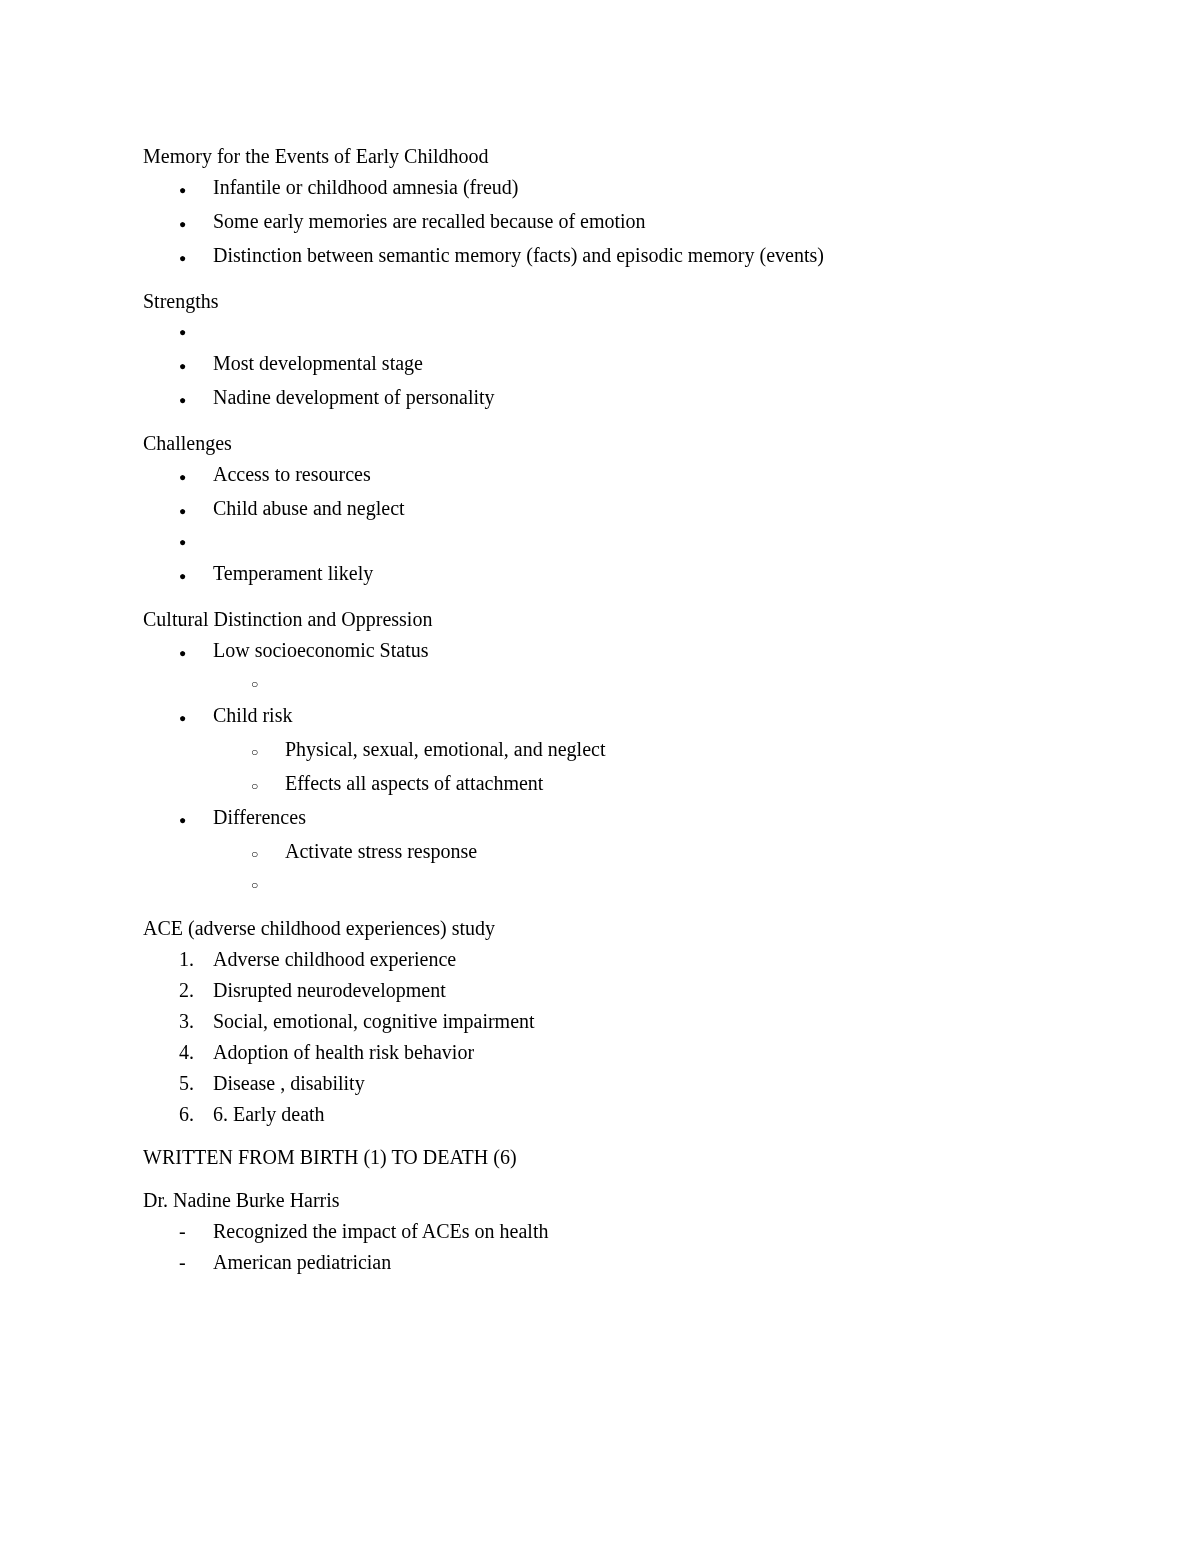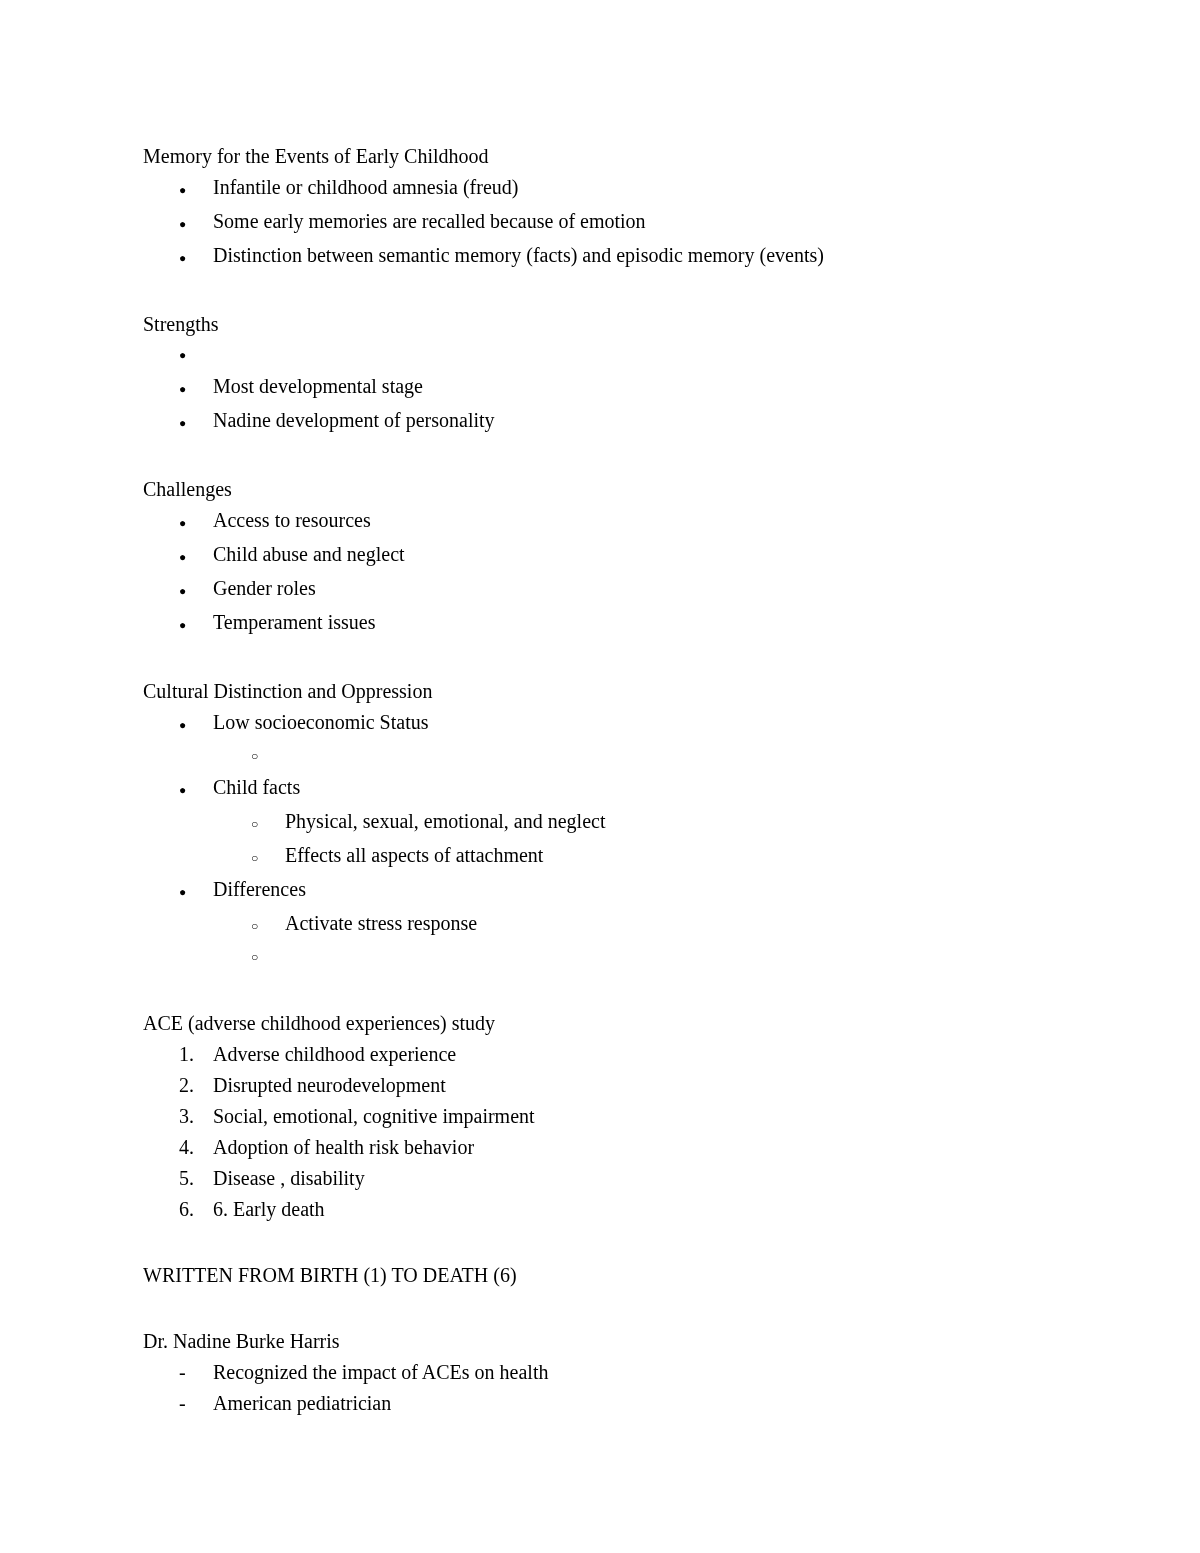--- a/index.html
+++ b/index.html
@@ -20,21 +20,21 @@
   .page {
     box-sizing: border-box;
     width: 1150px;
     height: 1553px;
     padding: 141px 105px 0 143px;
   }
   .section {
     margin: 0;
   }
   .section + .section {
-    margin-top: 35px;
+    margin-top: 12px;
   }
   .heading {
     white-space: pre-wrap;
   }
   ul.items {
     list-style: none;
     margin: 0;
     padding: 0;
   }
   li.item {
@@ -98,41 +98,40 @@
         <li class="item level-1">
           <span class="marker sym">●</span>
           <span class="itemtext">Access to resources</span>
         </li>
         <li class="item level-1">
           <span class="marker sym">●</span>
           <span class="itemtext">Child abuse and neglect</span>
         </li>
         <li class="item level-1">
           <span class="marker sym">●</span>
-          <span class="itemtext">Gender roles</span>
         </li>
         <li class="item level-1">
           <span class="marker sym">●</span>
-          <span class="itemtext">Temperament issues</span>
+          <span class="itemtext">Temperament likely</span>
         </li>
       </ul>
     </section>
     <section class="section">
       <div class="heading">Cultural Distinction and Oppression</div>
       <ul class="items">
         <li class="item level-1">
           <span class="marker sym">●</span>
           <span class="itemtext">Low socioeconomic Status</span>
         </li>
         <li class="item level-2">
           <span class="marker sym">○</span>
         </li>
         <li class="item level-1">
           <span class="marker sym">●</span>
-          <span class="itemtext">Child facts</span>
+          <span class="itemtext">Child risk</span>
         </li>
         <li class="item level-2">
           <span class="marker sym">○</span>
           <span class="itemtext">Physical, sexual, emotional, and neglect</span>
         </li>
         <li class="item level-2">
           <span class="marker sym">○</span>
           <span class="itemtext">Effects all aspects of attachment</span>
         </li>
         <li class="item level-1">

